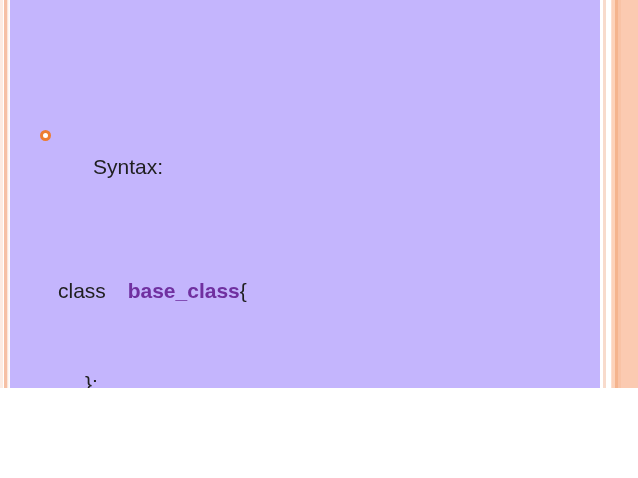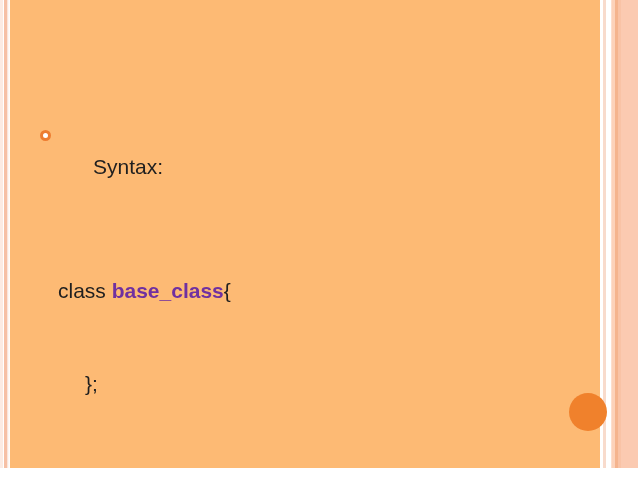--- a/index.html
+++ b/index.html
@@ -1,20 +1,20 @@
 <!DOCTYPE html>
 <html><head>
 <meta charset="utf-8">
 <style>
   html, body { margin: 0; padding: 0; background: #ffffff; }
   .slide {
     position: relative;
     width: 638px;
-    height: 468px;
-    background: #fdba74;
+    height: 388px;
+    background: #c4b5fd;
     overflow: hidden;
     font-family: "Liberation Sans", sans-serif;
   }
   
   .stripe-left {
     position: absolute;
     left: 0; top: 0;
     width: 10px; height: 478px;
     background: linear-gradient(to right,
       #fcebe3 0px, #fcebe3 3px,
@@ -56,21 +56,21 @@
   .line { height: 31px; }
   .bullet-line { position: relative; }
   .bullet-ring {
     position: absolute;
     left: -18px; top: 10px;
     width: 5px; height: 5px;
     border: 3px solid #ed7d31;
     border-radius: 50%;
     background: #ffffff;
   }
-  .b { font-weight: bold; }
+  .b { font-weight: bold; margin-left: 16px; }
   .purple { color: #7030a0; }
   .indent-comment-1 { padding-left: 48px; }
   .indent-close     { padding-left: 27px; }
 </style>
 </head>
 <body>
 
 <div class="slide">
 
   <div class="stripe-left"></div>

